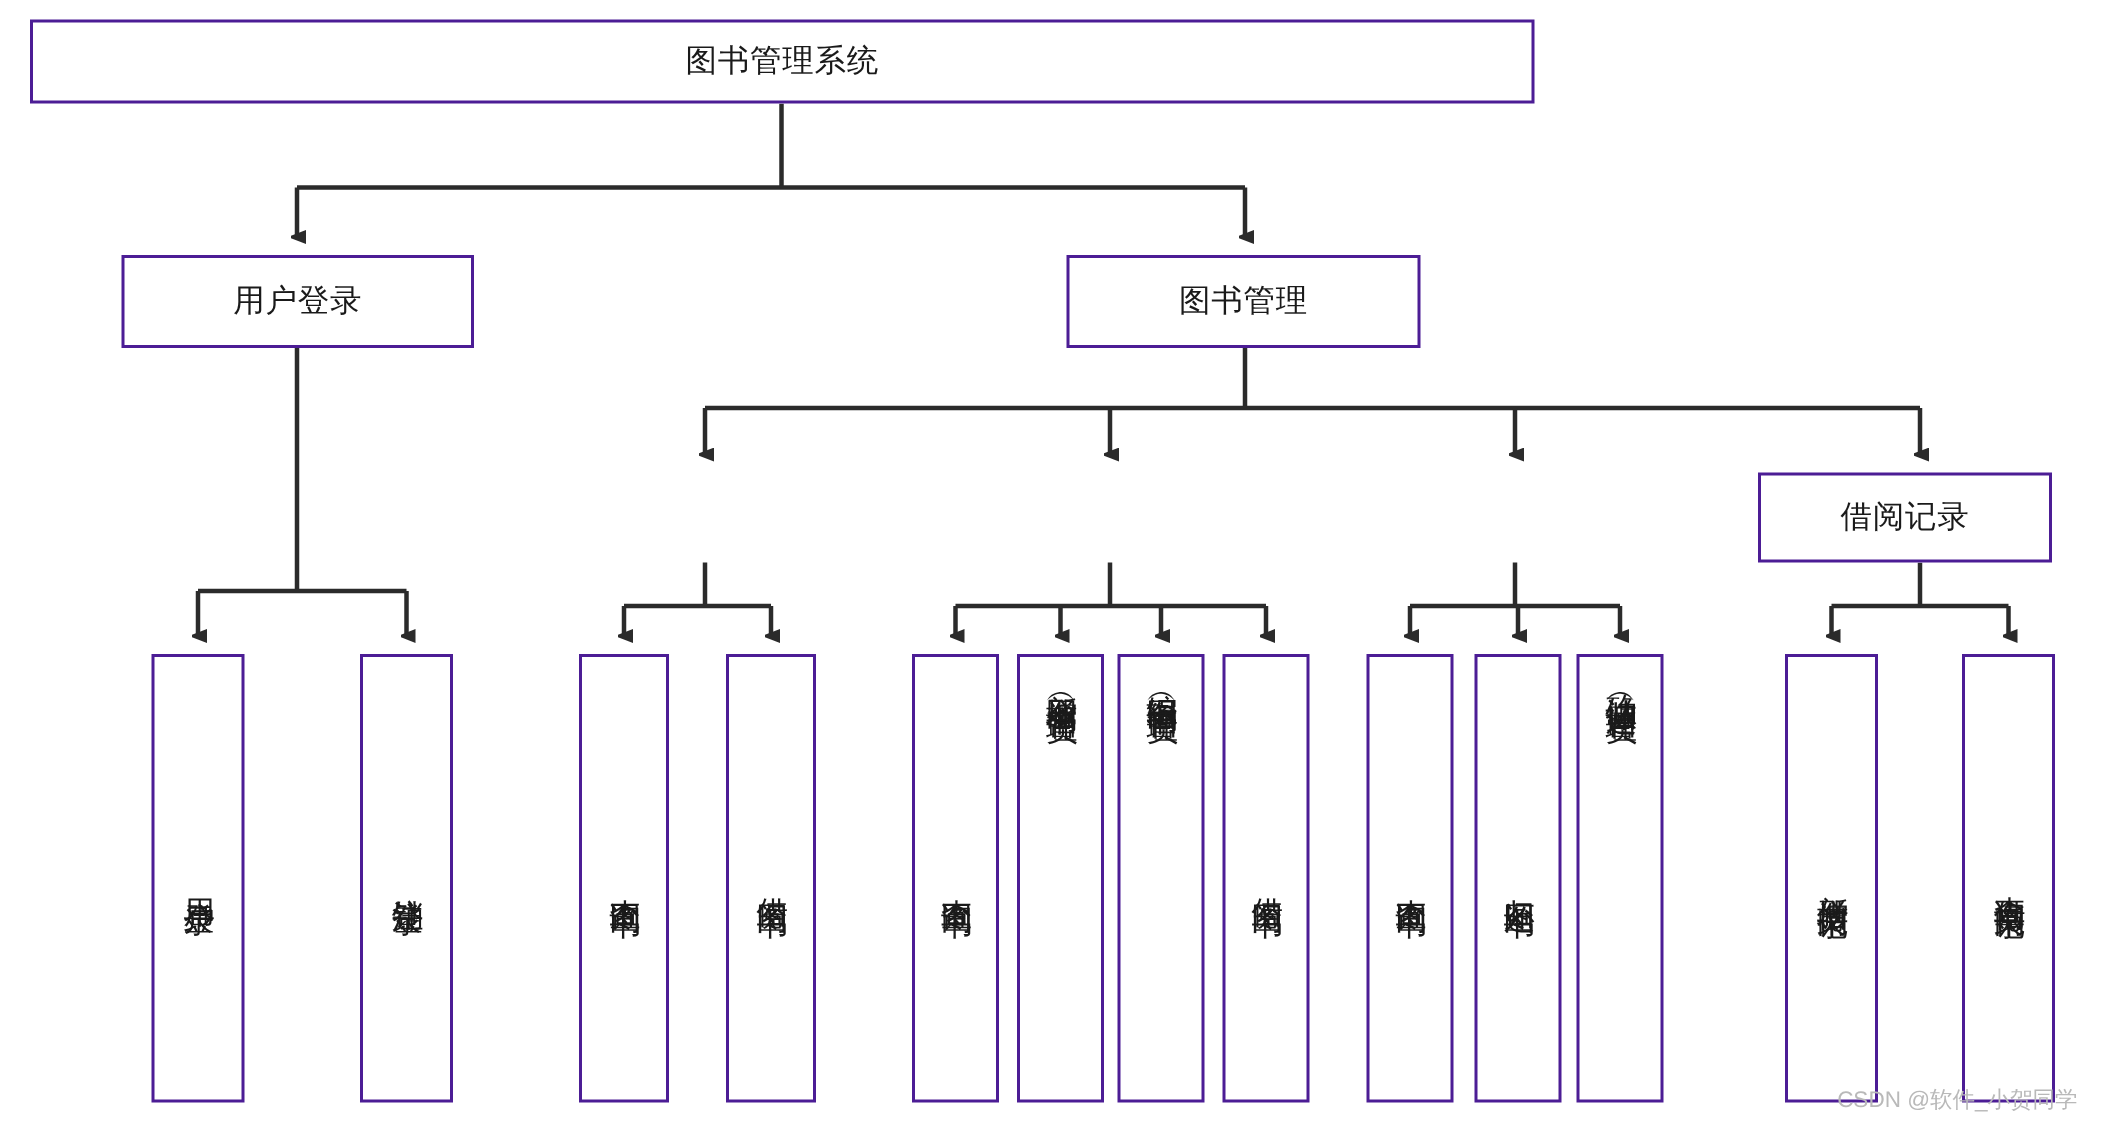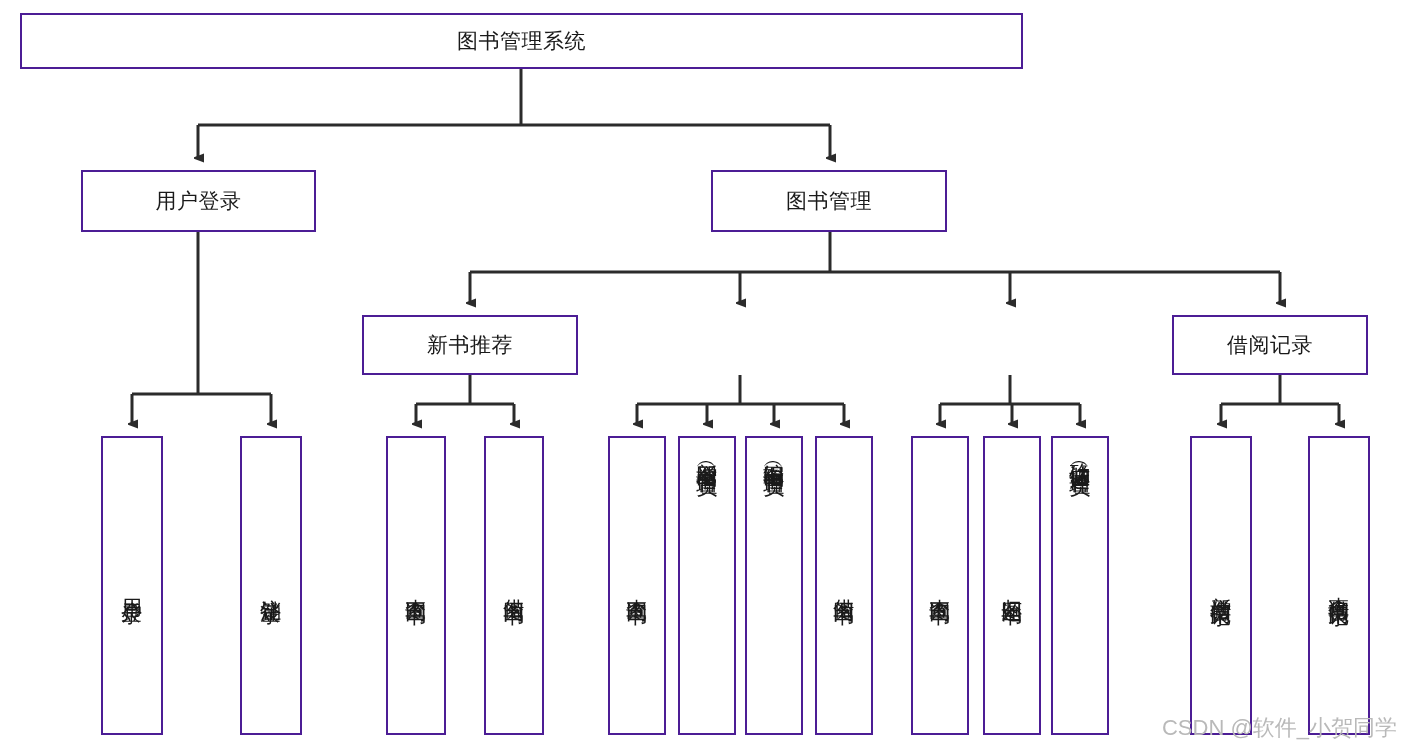--- a/index.html
+++ b/index.html
@@ -55,23 +55,23 @@
     line-height: 1.12;
     letter-spacing: 2px;
     text-align: left;
   }
   .node.vertical.centered {
     align-items: center;
     padding-top: 0;
   }
   #watermark {
     position: absolute;
-    right: 8px;
+    right: 20px;
     bottom: 4px;
-    font-size: 22px;
+    font-size: 15px;
     color: #b9b9b9;
     z-index: 5;
     white-space: nowrap;
     font-family: "Liberation Sans", "DejaVu Sans", sans-serif;
   }
 </style>
 </head>
 <body>
 
 <div id="canvas">
@@ -131,23 +131,20 @@
     <span class="label">图书管理系统</span>
   </div>
 
   <div class="node horizontal" style="left:81px; top:170px; width:235px; height:62px;">
     <span class="label">用户登录</span>
   </div>
   <div class="node horizontal" style="left:711px; top:170px; width:236px; height:62px;">
     <span class="label">图书管理</span>
   </div>
 
-  <div class="node horizontal" style="left:362px; top:315px; width:216px; height:60px;">
-    <span class="label">新书推荐</span>
-  </div>
   <div class="node horizontal" style="left:1172px; top:315px; width:196px; height:60px;">
     <span class="label">借阅记录</span>
   </div>
 
   <div class="node vertical centered" style="left:101px; top:436px; width:62px; height:299px;">
     <span class="label">用户登录</span>
   </div>
   <div class="node vertical centered" style="left:240px; top:436px; width:62px; height:299px;">
     <span class="label">注销登录</span>
   </div>

